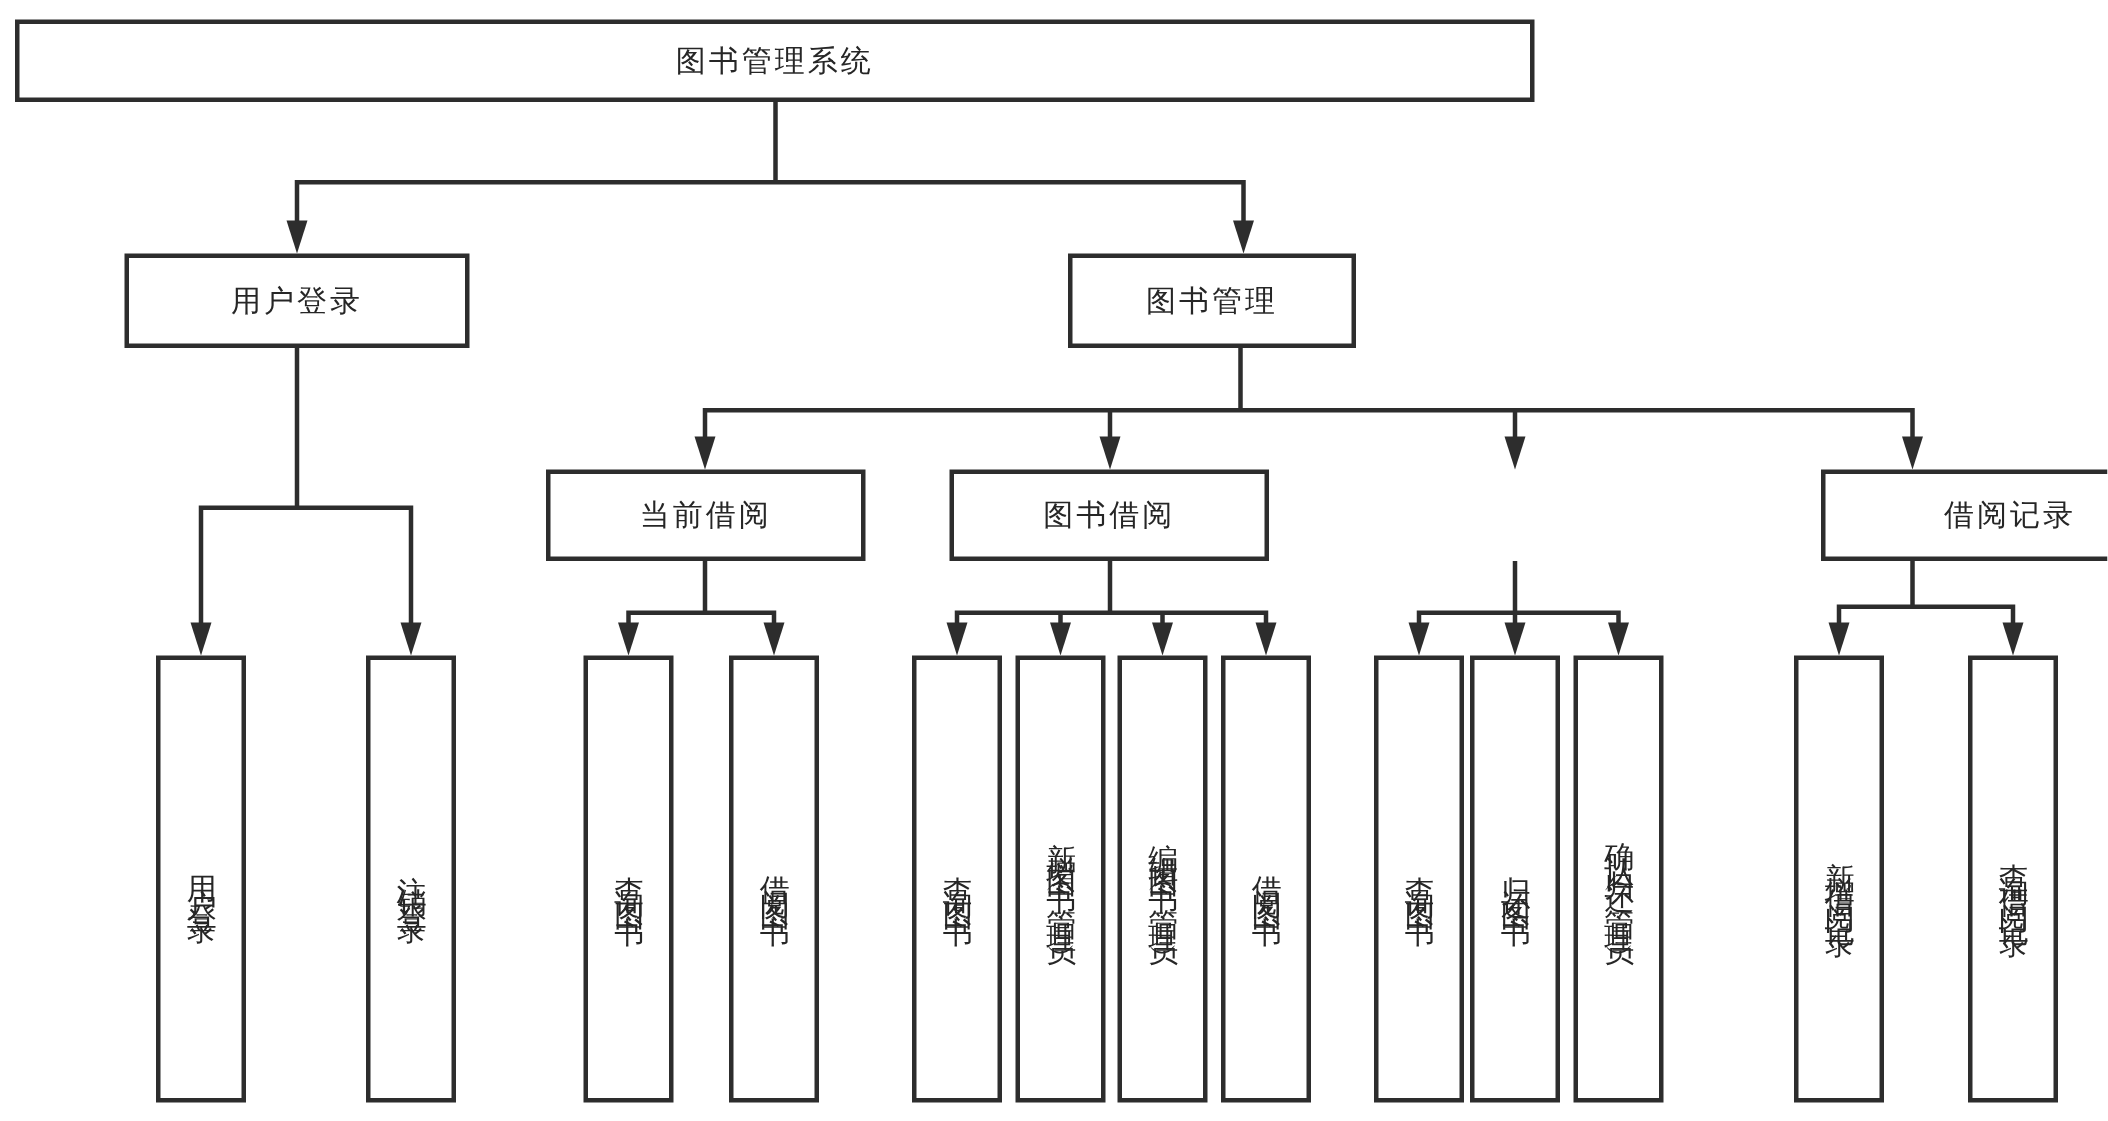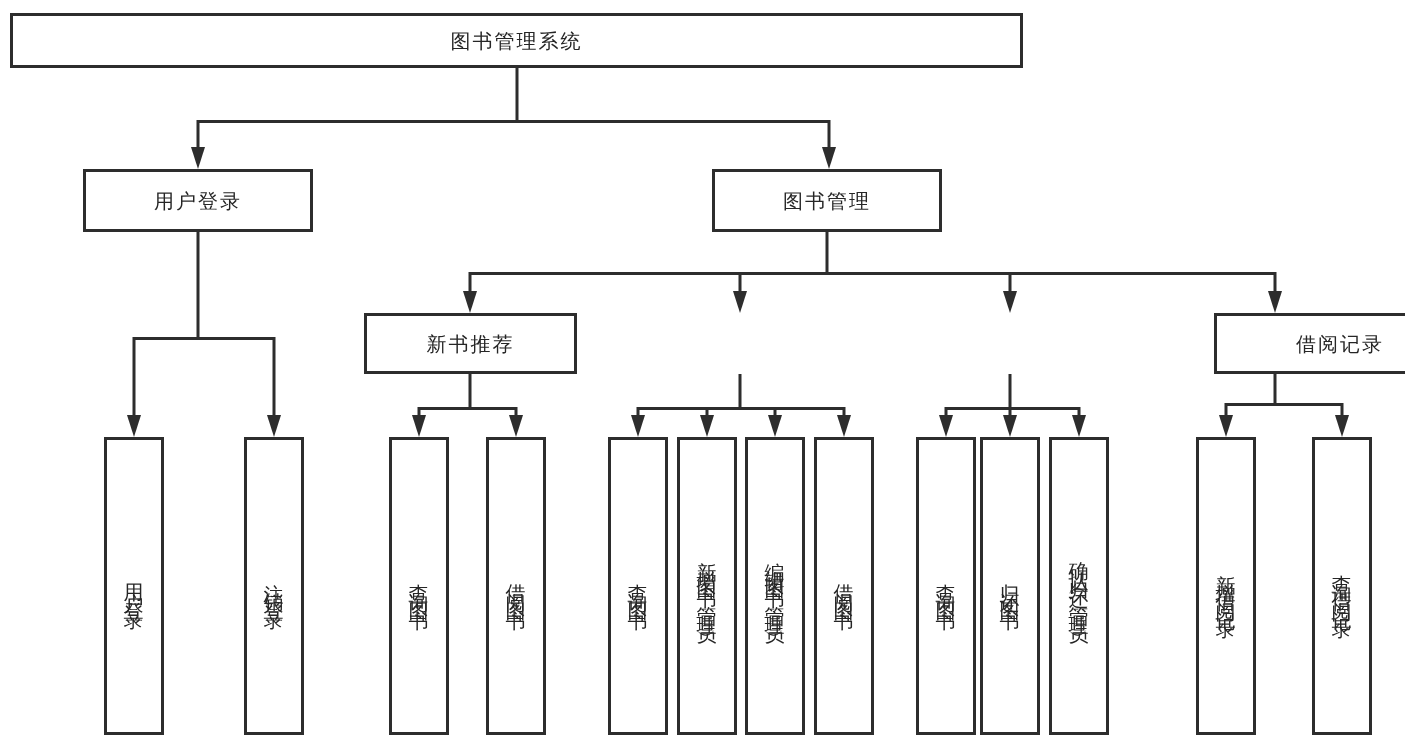--- a/index.html
+++ b/index.html
@@ -29,21 +29,21 @@
   }
   .hlabel{
     font-size:20px;
     letter-spacing:2px;
     line-height:1;
     white-space:nowrap;
     color:var(--text);
   }
   .root{left:10px;top:13px;width:1013px;height:55px;}
   .l2a{left:83px;top:169px;width:230px;height:63px;}
-  .l2b{left:712px;top:169px;width:230px;height:63px;text-align:right;}
+  .l2b{left:712px;top:169px;width:192px;height:63px;text-align:right;}
   .l3{top:313px;height:61px;width:213px;}
   .n1{left:364px;}
   .n2{left:633px;}
   .n3{left:903px;}
   .n4{left:1214px;width:220px;padding-left:32px;}
   .leaf{top:437px;width:60px;height:298px;}
   .a1{left:104px;} .a2{left:244px;}
   .b1{left:389px;} .b2{left:486px;}
   .c1{left:608px;} .c2{left:677px;} .c3{left:745px;} .c4{left:814px;}
   .d1{left:916px;} .d2{left:980px;} .d3{left:1049px;}
@@ -113,21 +113,24 @@
   </div>
 
   <div class="box l2a">
     <span class="hlabel">用户登录</span>
   </div>
   <div class="box l2b">
     <span class="hlabel">图书管理</span>
   </div>
 
   <div class="box l3 n1">
-    <span class="hlabel">新书推荐</span>
+    <span class="hlabel">当前借阅</span>
+  </div>
+  <div class="box l3 n2">
+    <span class="hlabel">图书借阅</span>
   </div>
   <div class="box l3 n4">
     <span class="hlabel">借阅记录</span>
   </div>
 
   <div class="box leaf a1">
     <span class="vtext">用户登录</span>
   </div>
   <div class="box leaf a2">
     <span class="vtext">注销登录</span>

